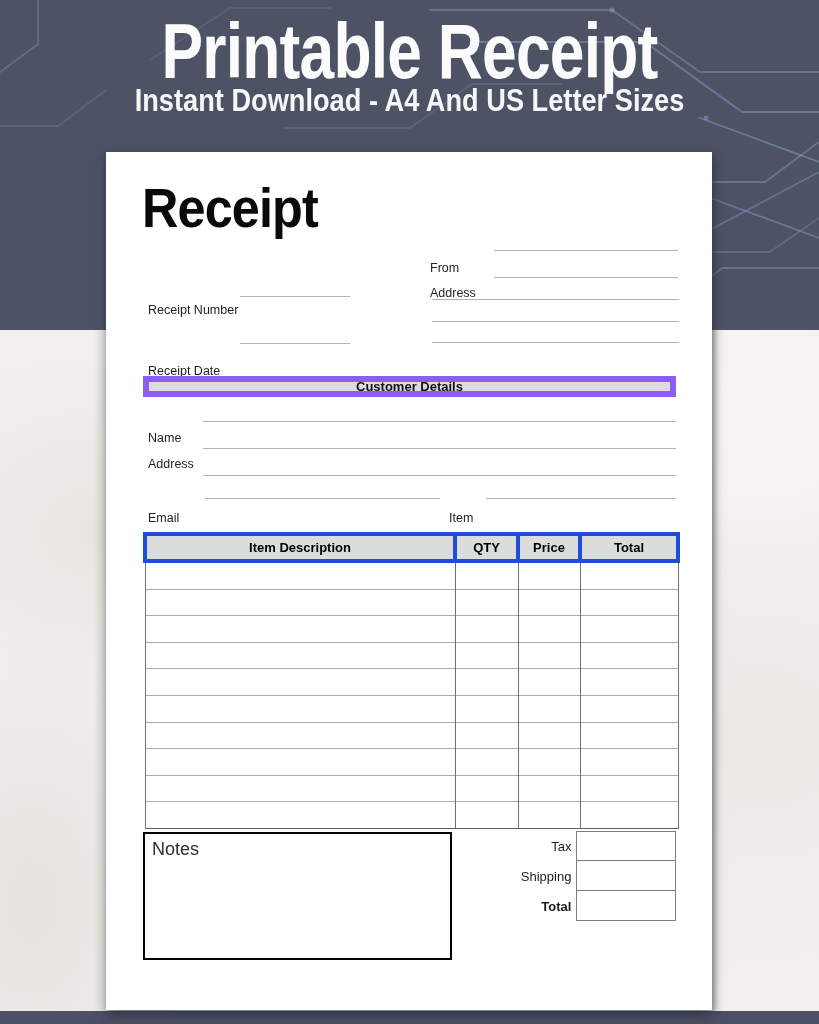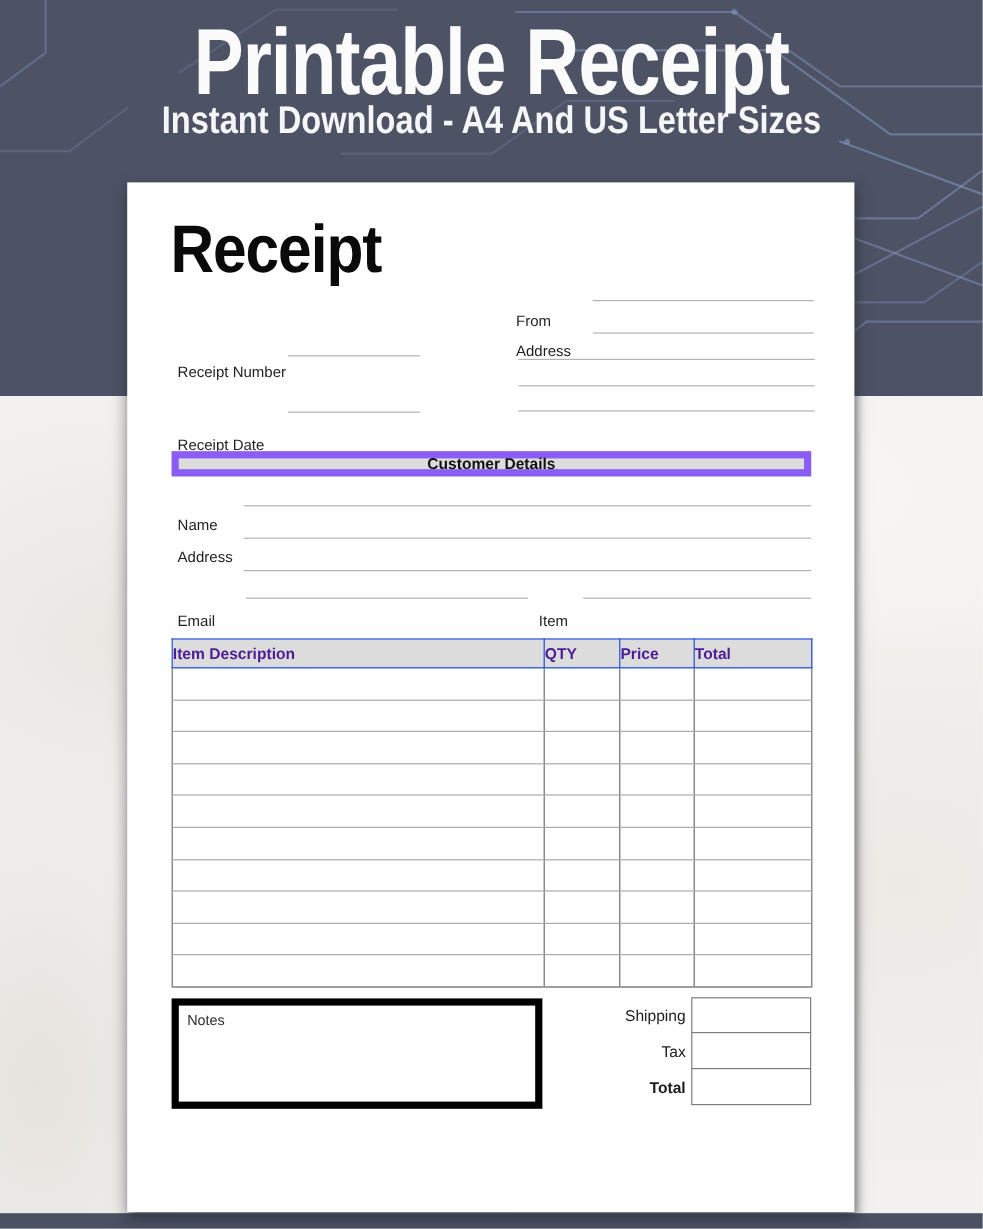--- a/index.html
+++ b/index.html
@@ -40,30 +40,30 @@
   .section-bar{
     left:37px;top:224px;width:533px;height:21px;background:#dcdcdc;border:6px solid #8b5cf6;
     box-sizing:border-box;display:flex;align-items:center;justify-content:center;
     font-size:13px;font-weight:700;color:#111;
   }
   table.items{
     position:absolute;left:37px;top:380px;width:533px;border-collapse:collapse;table-layout:fixed;
     border:1.5px solid #5f5f5f;
   }
   table.items th{
-    background:#dcdcdc;border:1px solid #1d4ed8;height:23px;
-    font-size:13px;font-weight:700;color:#4c1d95;text-align:left;padding:0;
+    background:#dcdcdc;border:4px solid #1d4ed8;height:23px;
+    font-size:13px;font-weight:700;color:#000000;text-align:center;padding:0;
   }
   table.items td{
     border-left:1px solid #6e6e6e;border-right:1px solid #6e6e6e;border-top:1px solid #ababab;
     height:25.6px;padding:0;
   }
   .notes-box{
-    left:37px;top:680px;width:309px;height:92px;border:6px solid #000000;box-sizing:border-box;
-    padding:5px 7px;font-size:12px;color:#2e2e2e;
+    left:37px;top:680px;width:309px;height:128px;border:2px solid #000000;box-sizing:border-box;
+    padding:5px 7px;font-size:18px;color:#2e2e2e;
   }
   .totals{left:330px;top:679px;width:240px;}
   .totals-row{display:flex;align-items:center;height:30px;}
   .totals-label{width:136px;text-align:right;padding-right:5px;font-size:13px;color:#1c1c1c;}
   .totals-label.bold{font-weight:700;}
   .totals-cell{width:100px;height:30px;box-sizing:border-box;border:1px solid #7d7d7d;background:#fff;}
   .totals-row + .totals-row .totals-cell{margin-top:-1px;height:31px;}
 </style>
 </head>
 <body>
@@ -207,25 +207,25 @@
         </tr>
       </tbody>
   </table>
 
   <div class="abs notes-box">
     <span>Notes</span>
   </div>
 
   <div class="abs totals">
     <div class="totals-row">
-      <div class="totals-label">Shipping</div>
+      <div class="totals-label">Tax</div>
       <div class="totals-cell"></div>
     </div>
     <div class="totals-row">
-      <div class="totals-label">Tax</div>
+      <div class="totals-label">Shipping</div>
       <div class="totals-cell"></div>
     </div>
     <div class="totals-row">
       <div class="totals-label bold">Total</div>
       <div class="totals-cell"></div>
     </div>
   </div>
 
 </div>
 

